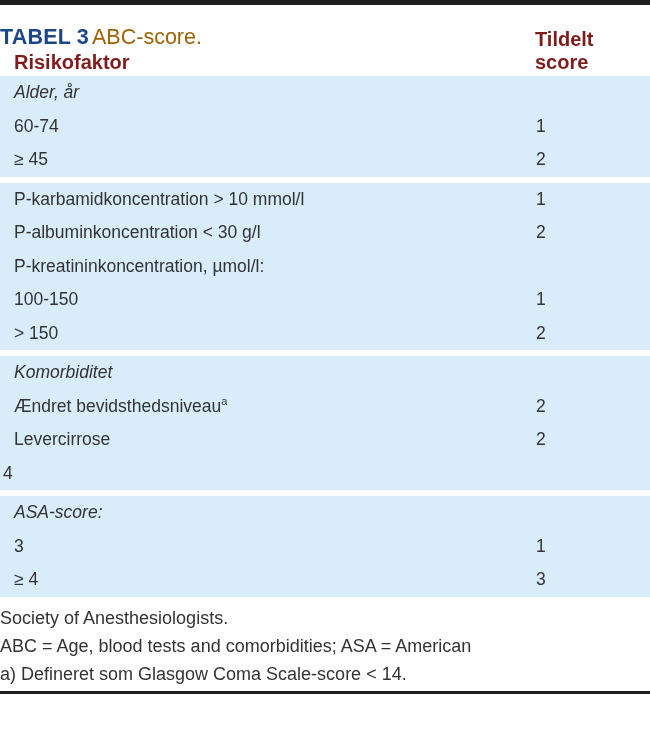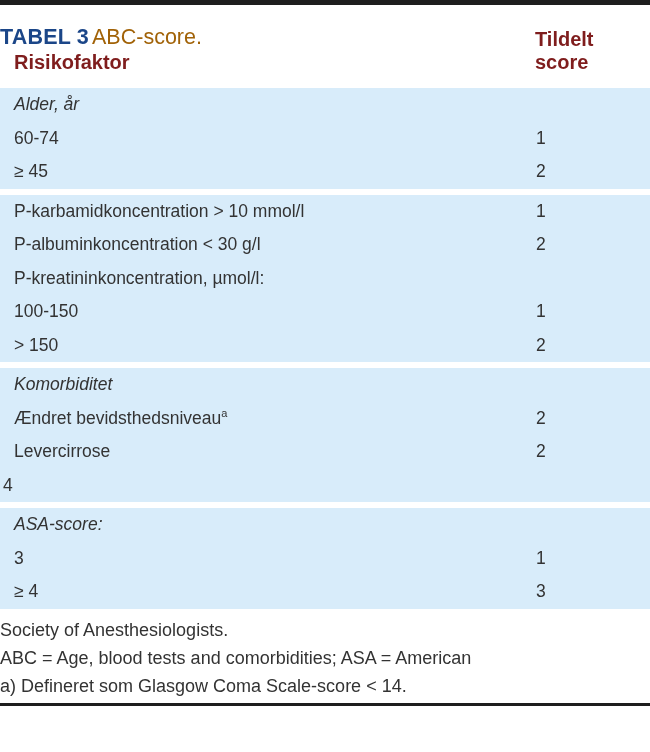--- a/index.html
+++ b/index.html
@@ -25,21 +25,21 @@
   }
   .title .tab-num{color:var(--title-blue);font-weight:700;margin-right:3px;letter-spacing:.2px;}
   .title .tab-cap{color:#a16207;}
   .thead{
     display:flex;align-items:flex-end;
     height:24px;
     font-size:20px;font-weight:700;color:#7f1d1d;
   }
   .thead .th-left{flex:1;padding-left:14px;}
   .thead .th-right{width:117px;flex:none;padding-left:2px;}
-  .tbody{margin-top:14px;}
+  .tbody{margin-top:2px;}
   .section{background:var(--row-bg);}
   .section + .section{margin-top:6px;}
   .row{
     display:flex;align-items:center;
     height:33.5px;
     font-size:17.5px;color:#333;
   }
   .row .label{flex:1;padding-left:14px;white-space:nowrap;}
   .row .score{width:117px;flex:none;padding-left:3px;}
   .row.heading .label{font-style:italic;}

